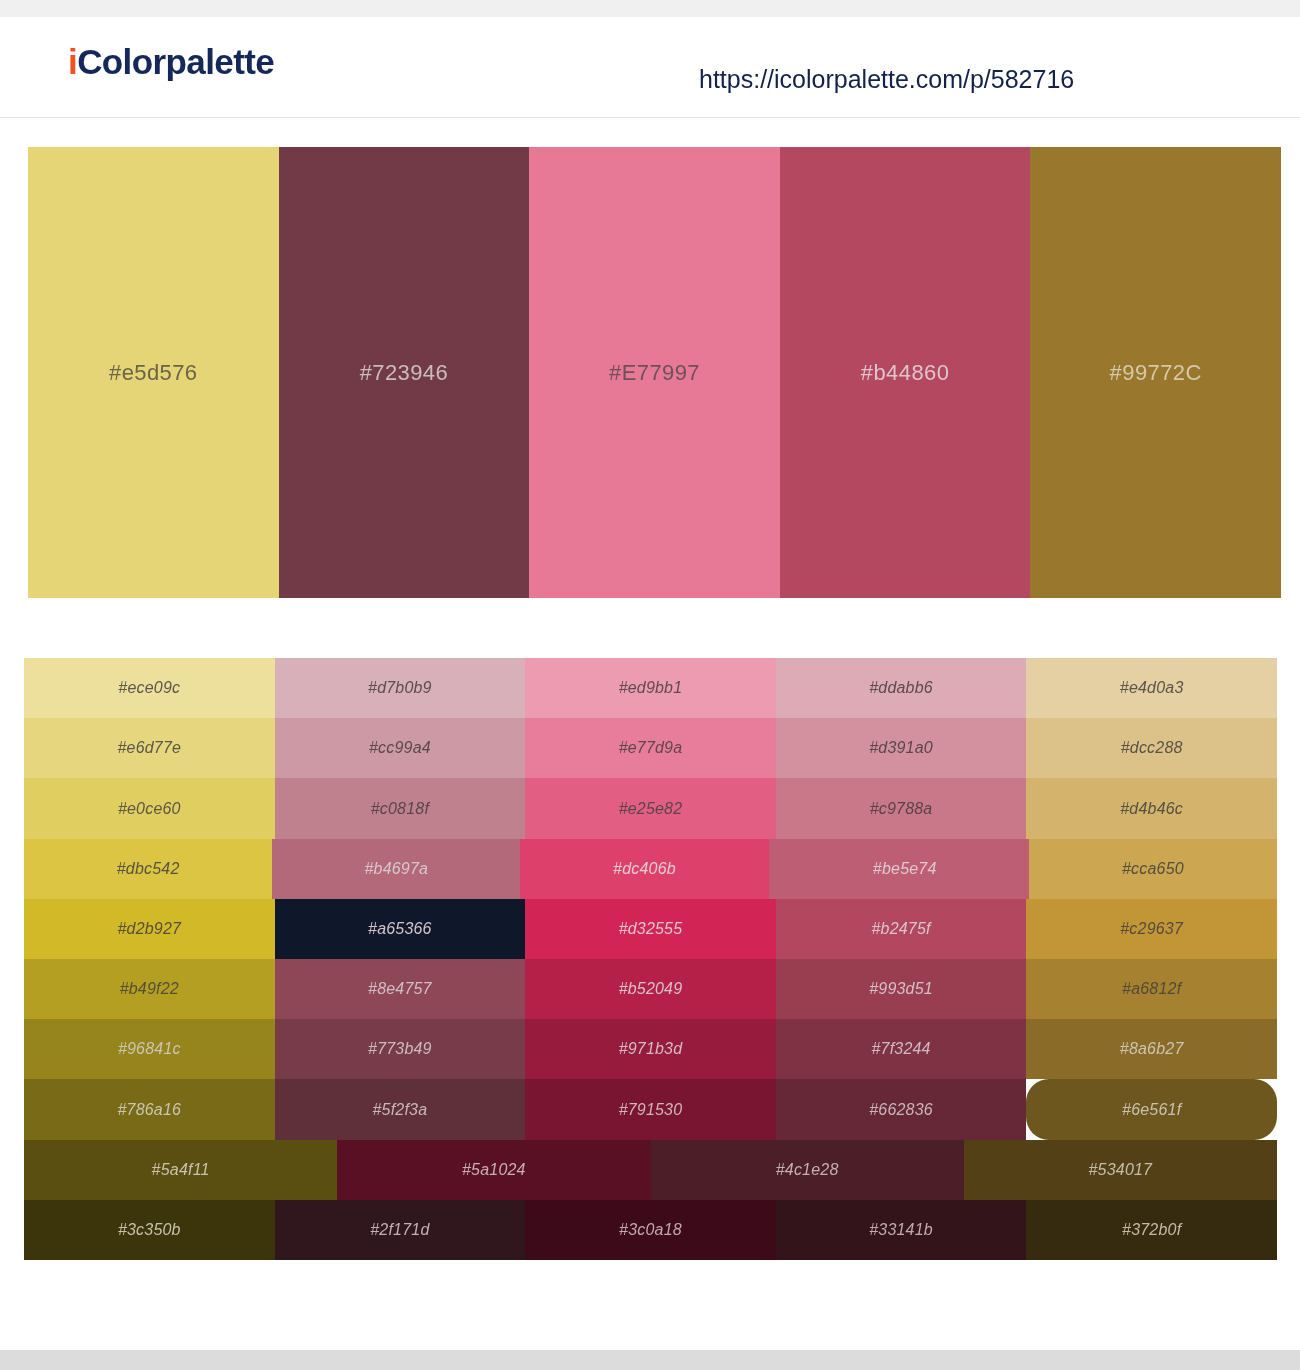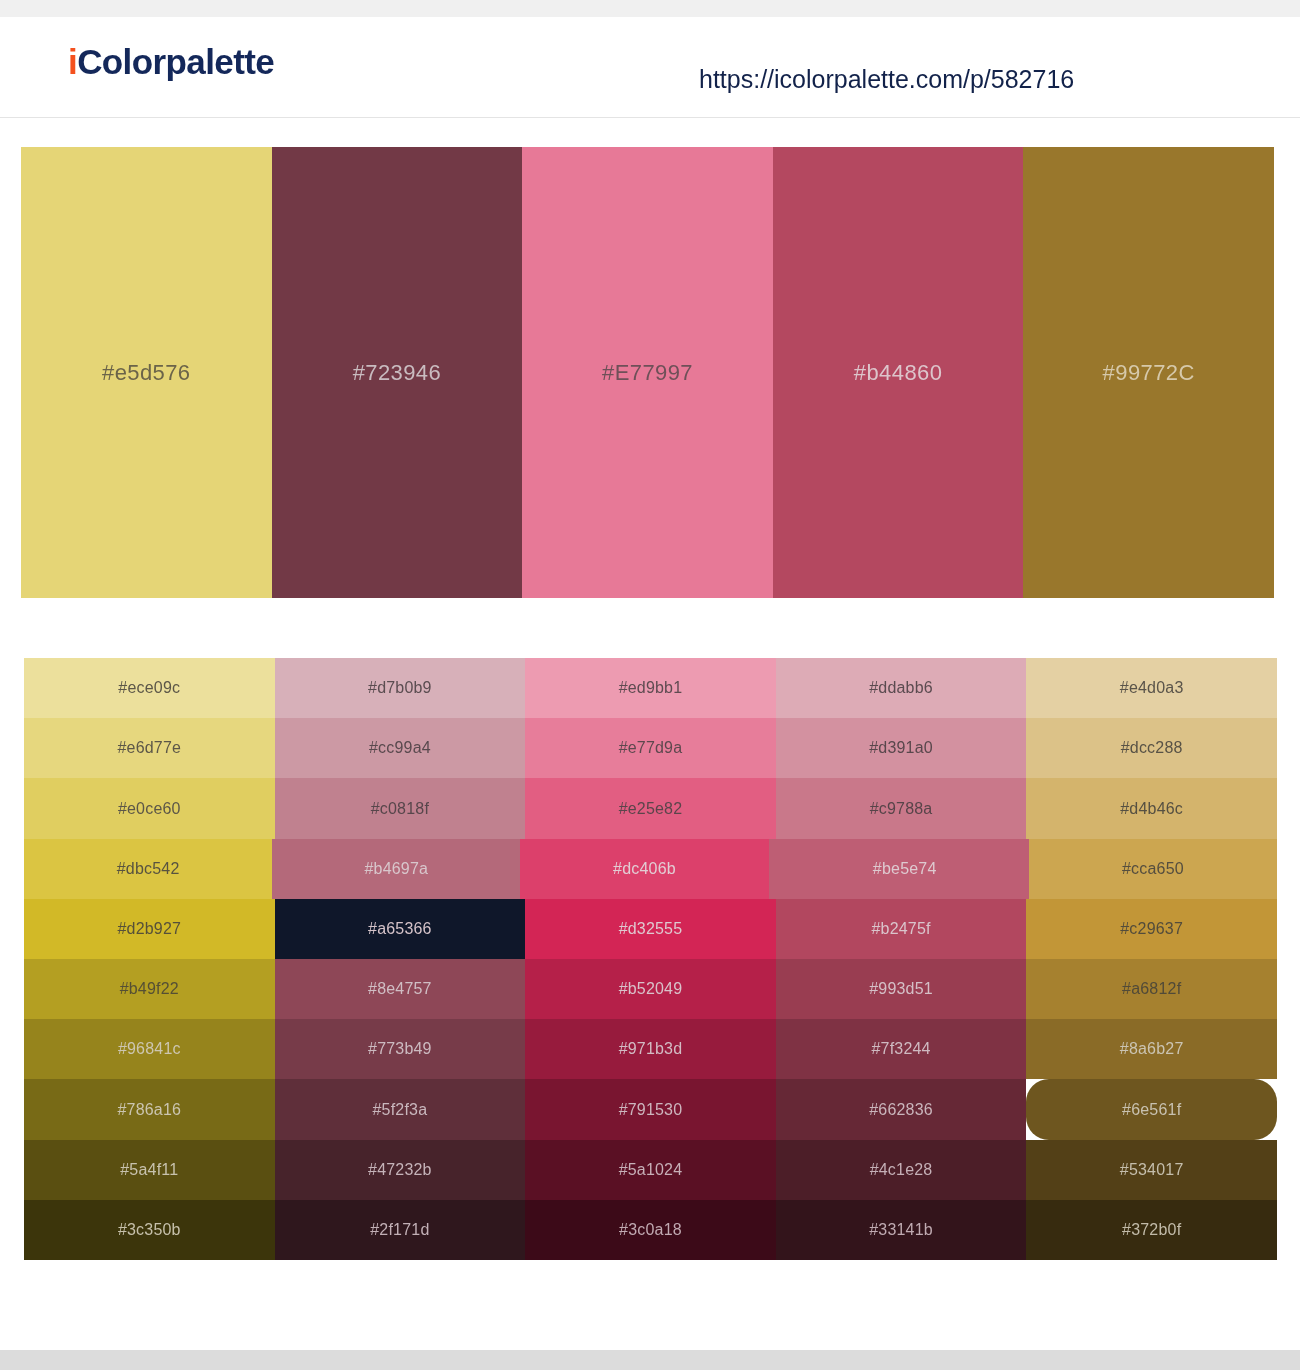--- a/index.html
+++ b/index.html
@@ -65,21 +65,21 @@
     top: 50px;
     font-size: 25px;
     color: #12224a;
     white-space: nowrap;
     line-height: 1;
   }
 
   
   .main-swatches {
     position: absolute;
-    left: 21px;
+    left: 28px;
     top: 130px;
     width: 1253px;
     height: 451px;
     display: flex;
   }
   .main-swatch {
     flex: 1 1 0;
     position: relative;
     display: flex;
     align-items: center;
@@ -98,20 +98,21 @@
     left: 24px;
     top: 641px;
     width: 1253px;
     height: 602px;
     display: flex;
     flex-direction: column;
   }
   .shade-row {
     flex: 1 1 0;
     display: flex;
+    font-style: italic;
   }
   .shade-cell {
     flex: 1 1 0;
     display: flex;
     align-items: center;
     justify-content: center;
   }
   .shade-cell .hex {
     font-size: 16px;
     letter-spacing: 0.2px;
@@ -285,23 +286,20 @@
           <span class="hex" style="color: rgb(202, 181, 188);">#662836</span>
         </div>
         <div class="shade-cell" style="background: rgb(110, 86, 31); border-radius: 23px;">
           <span class="hex" style="color: rgb(200, 193, 176);">#6e561f</span>
         </div>
       </div>
       <div class="shade-row">
         <div class="shade-cell" style="background: rgb(90, 79, 17);">
           <span class="hex" style="color: rgb(200, 194, 174);">#5a4f11</span>
         </div>
-        <div class="shade-cell" style="background: rgb(71, 35, 43);">
-          <span class="hex" style="color: rgb(197, 179, 185);">#47232b</span>
-        </div>
         <div class="shade-cell" style="background: rgb(90, 16, 36);">
           <span class="hex" style="color: rgb(199, 176, 184);">#5a1024</span>
         </div>
         <div class="shade-cell" style="background: rgb(76, 30, 40);">
           <span class="hex" style="color: rgb(197, 176, 183);">#4c1e28</span>
         </div>
         <div class="shade-cell" style="background: rgb(83, 64, 23);">
           <span class="hex" style="color: rgb(197, 190, 172);">#534017</span>
         </div>
       </div>

